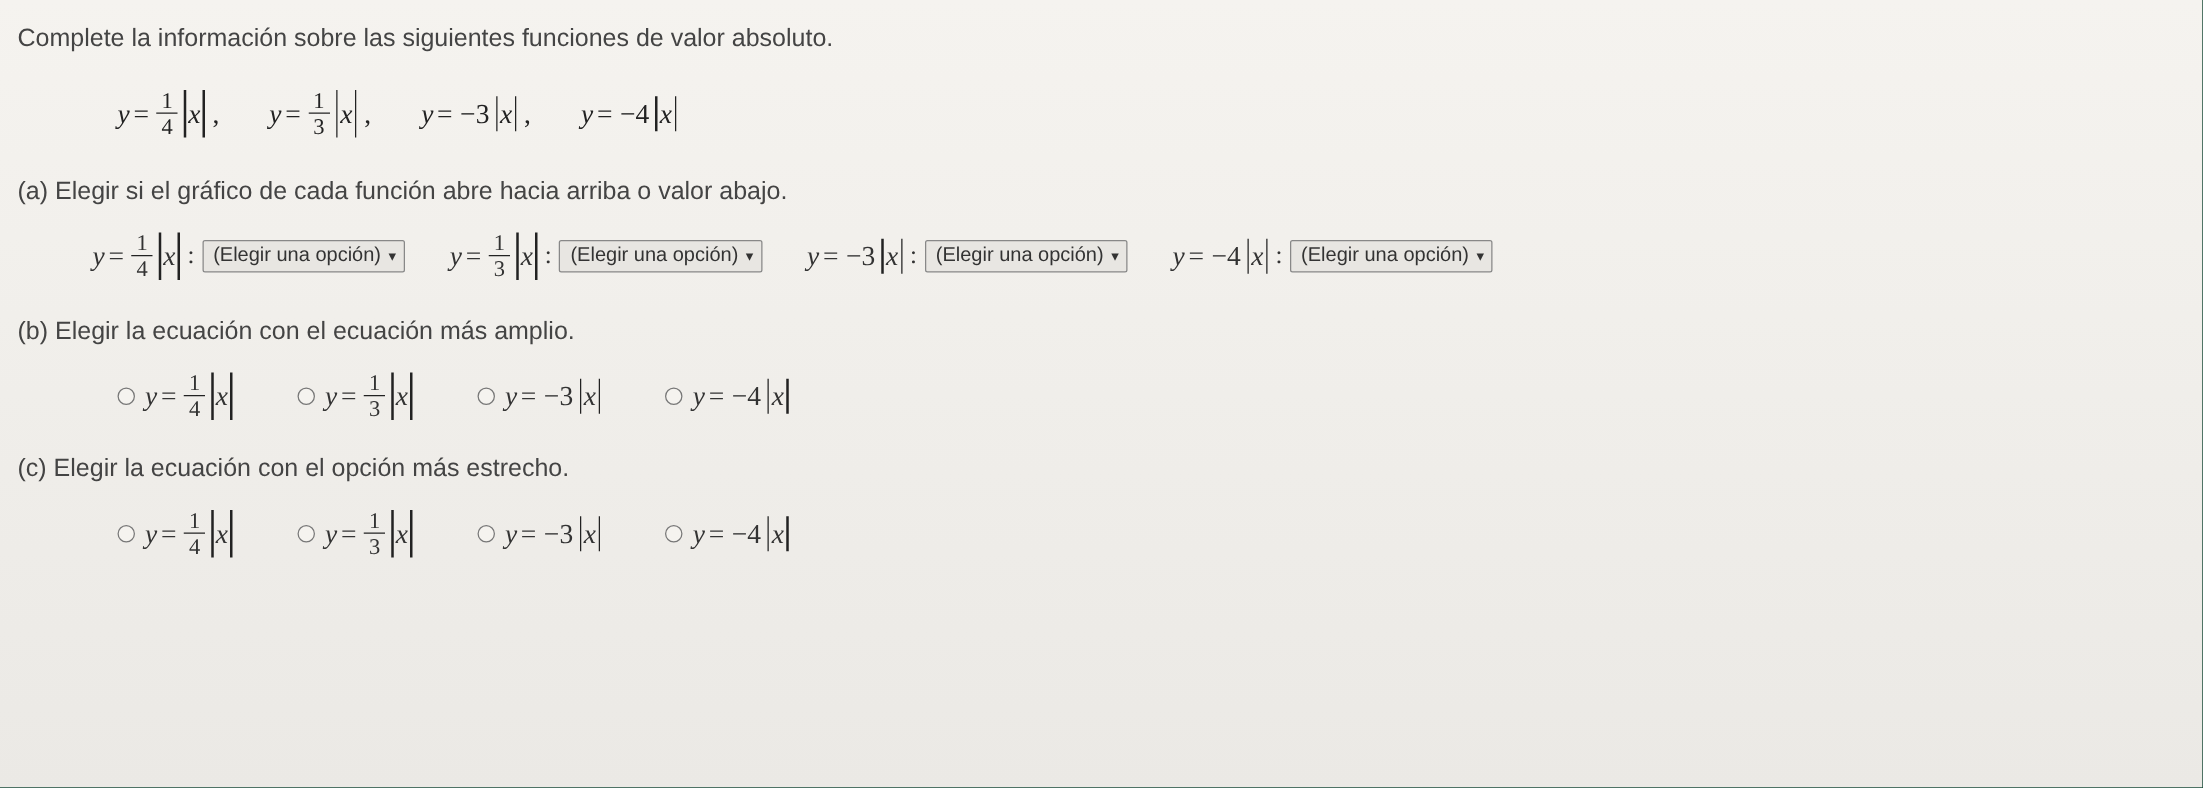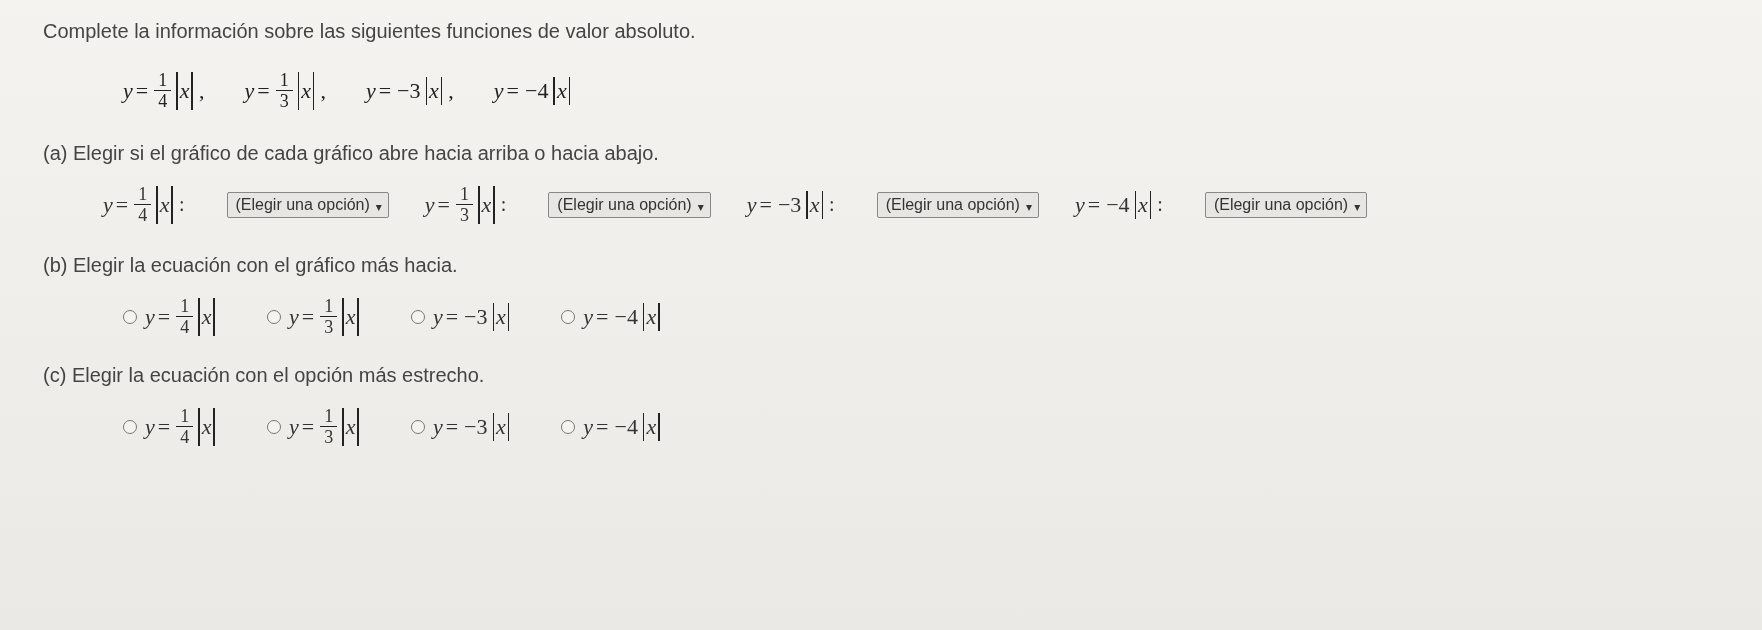--- a/index.html
+++ b/index.html
@@ -5,21 +5,21 @@
   * { box-sizing: border-box; }
   body {
     margin: 0;
     padding: 0;
     font-family: Arial, Helvetica, sans-serif;
     background: #1a4d3a;
     width: 1762px;
   }
   .page {
     background: linear-gradient(180deg, #f5f3ef 0%, #ebe9e5 100%);
-    padding: 20px 30px 10px 43px;
+    padding: 20px 30px 10px 14px;
     min-height: 630px;
     color: #333;
   }
   .instruction {
     font-size: 20px;
     color: #444;
     margin-bottom: 28px;
   }
   .equations-row {
     margin-left: 80px;
@@ -82,31 +82,30 @@
     width: 1.5px;
     height: 28px;
     background: #222;
     margin: 0 2px;
     vertical-align: middle;
   }
   .abs-tall::before, .abs-tall::after { height: 38px; }
   .colon { font-style: normal; padding: 0 6px 0 4px; }
   .select-box {
     display: inline-flex;
-    align-items: flex-end;
+    align-items: center;
     border: 1px solid #888;
     background: #e8e6e2;
     padding: 3px 6px 3px 8px;
     font-family: Arial, sans-serif;
     font-style: normal;
     font-size: 16px;
     color: #333;
     cursor: pointer;
     border-radius: 2px;
-    margin-left: 36px;
   }
   .select-box .chev {
     margin-left: 6px;
     font-size: 12px;
     color: #333;
   }
   .radio-row {
     margin-left: 80px;
     margin-bottom: 28px;
     display: flex;
@@ -174,21 +173,21 @@
     <span class="math eq-group">
       <span>y</span>
         <span class="op">=</span>
       <span class="op">−4</span>
       <span class="abs">
           <span>x</span>
         </span>
     </span>
   </div>
 
-  <div class="part-label">(a) Elegir si el gráfico de cada gráfico abre hacia arriba o hacia abajo.</div>
+  <div class="part-label">(a) Elegir si el gráfico de cada función abre hacia arriba o valor abajo.</div>
 
   <div class="part-a-row">
     <span class="eq-group">
       <span class="math">
         <span>y</span>
           <span class="op">=</span>
         <span class="frac">
             <span class="num">1</span>
             <span class="den">4</span>
           </span>
@@ -248,21 +247,21 @@
           </span>
       </span>
       <span class="colon">:</span>
       <span class="select-box">
         <span>(Elegir una opción)</span>
         <span class="chev">▾</span>
       </span>
     </span>
   </div>
 
-  <div class="part-label">(b) Elegir la ecuación con el gráfico más hacia.</div>
+  <div class="part-label">(b) Elegir la ecuación con el ecuación más amplio.</div>
 
   <div class="radio-row">
     <span class="radio-opt">
       <span class="radio-circle"></span>
       <span class="math">
         <span>y</span>
           <span class="op">=</span>
         <span class="frac">
             <span class="num">1</span>
             <span class="den">4</span>

